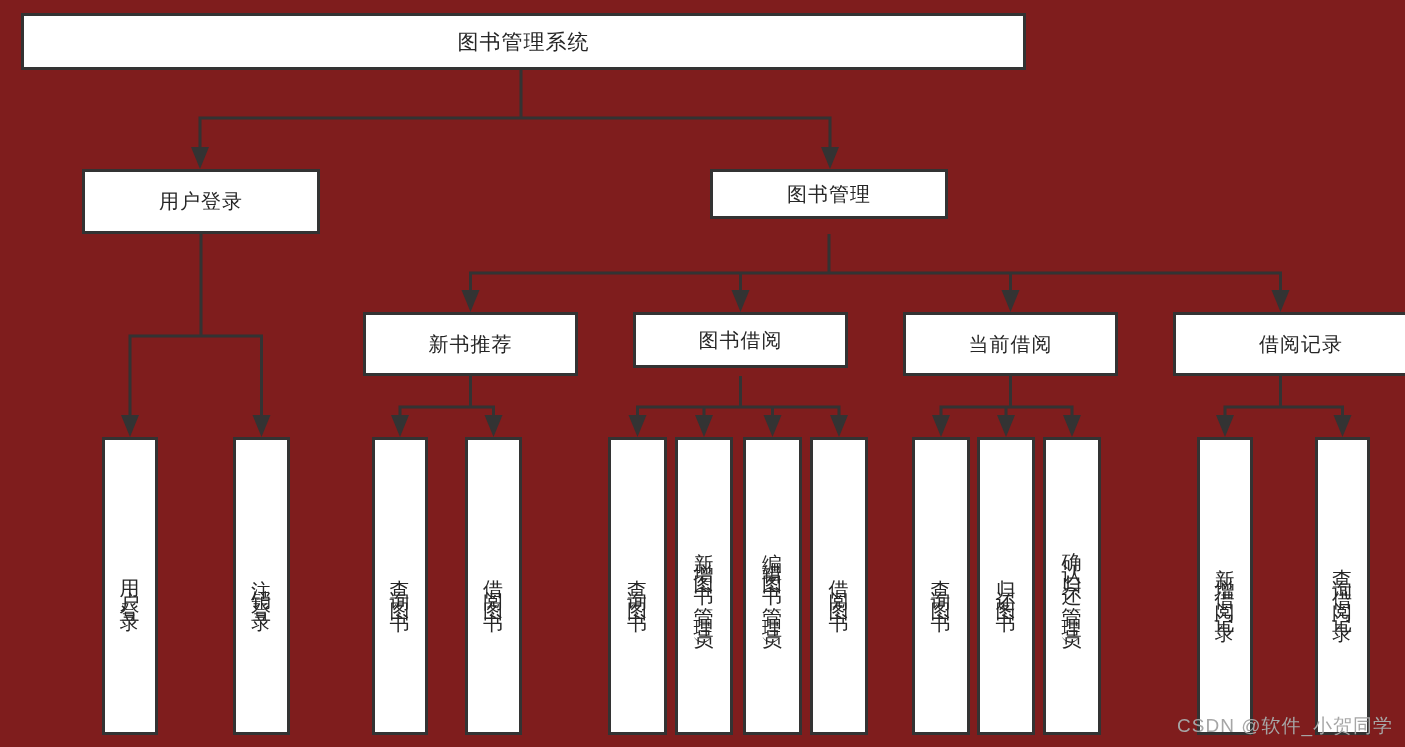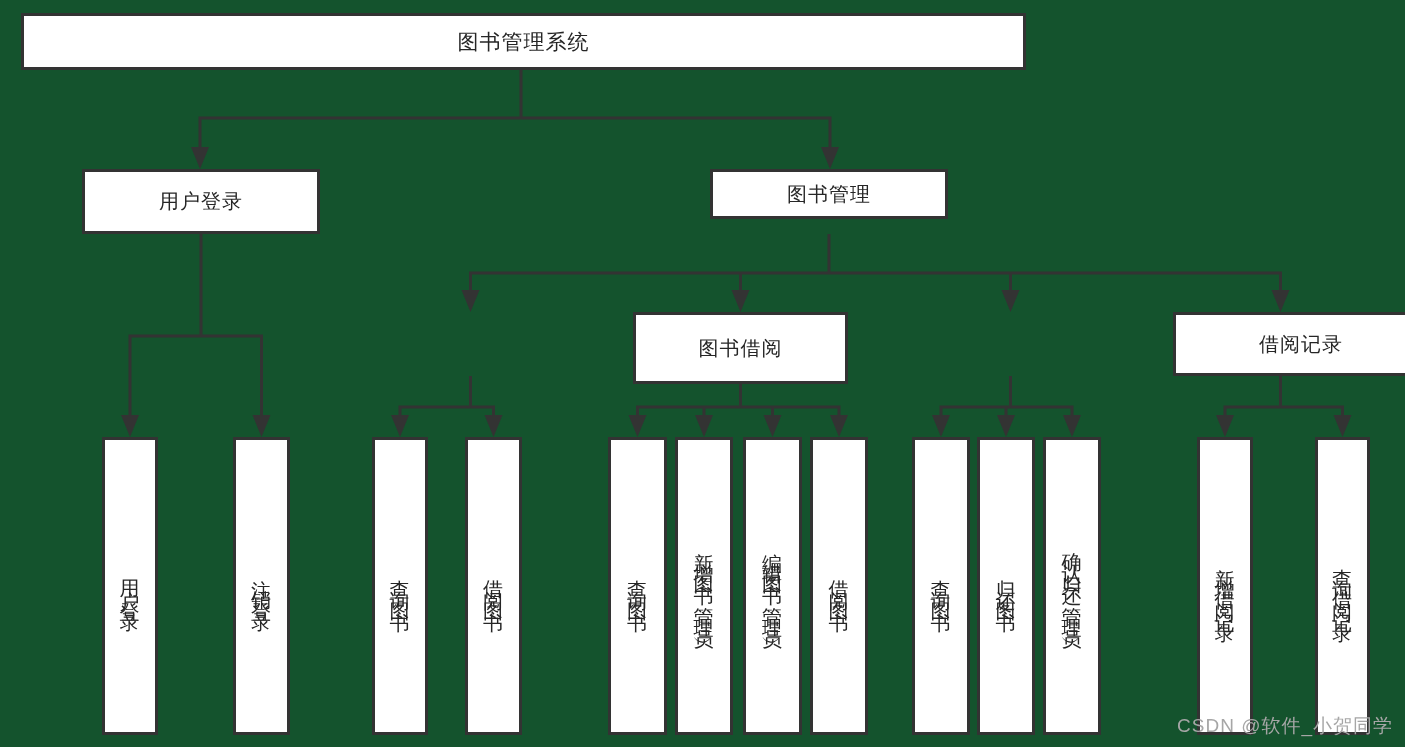--- a/index.html
+++ b/index.html
@@ -1,20 +1,20 @@
 <!DOCTYPE html>
 <html><head>
 <meta charset="utf-8">
 <style>
   html, body { margin: 0; padding: 0; background: #ffffff; }
   .canvas {
     position: relative;
     width: 1405px;
     height: 747px;
-    background: #14532d;
+    background: #7f1d1d;
     font-family: "Liberation Sans", sans-serif;
     overflow: hidden;
   }
   .connectors { position: absolute; left: 0; top: 0; }
   .box {
     position: absolute;
     box-sizing: border-box;
     border: 3px solid #333333;
     background: #ffffff;
     display: flex;
@@ -95,22 +95,28 @@
     <span>图书管理系统</span>
   </div>
 
   <div class="box h" style="left:82px; top:169px; width:238px; height:65px;">
     <span>用户登录</span>
   </div>
   <div class="box h" style="left:710px; top:169px; width:238px; height:50px;">
     <span>图书管理</span>
   </div>
 
-  <div class="box h" style="left:633px; top:312px; width:215px; height:72px;">
+  <div class="box h" style="left:363px; top:312px; width:215px; height:64px;">
+    <span>新书推荐</span>
+  </div>
+  <div class="box h" style="left:633px; top:312px; width:215px; height:56px;">
     <span>图书借阅</span>
+  </div>
+  <div class="box h" style="left:903px; top:312px; width:215px; height:64px;">
+    <span>当前借阅</span>
   </div>
   <div class="box h" style="left:1173px; top:312px; width:256px; height:64px;">
     <span>借阅记录</span>
   </div>
 
   <div class="box v" style="left:102px; top:437px; width:56px; height:298px;">
     <span>用户登录</span>
   </div>
   <div class="box v" style="left:233px; top:437px; width:57px; height:298px;">
     <span>注销登录</span>

